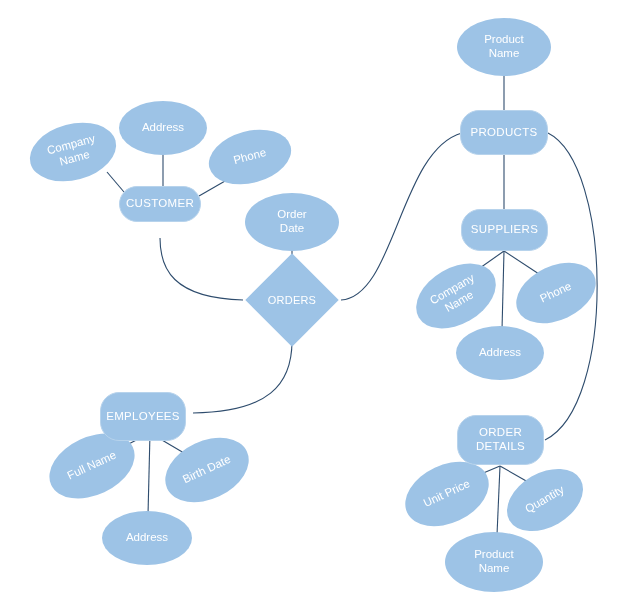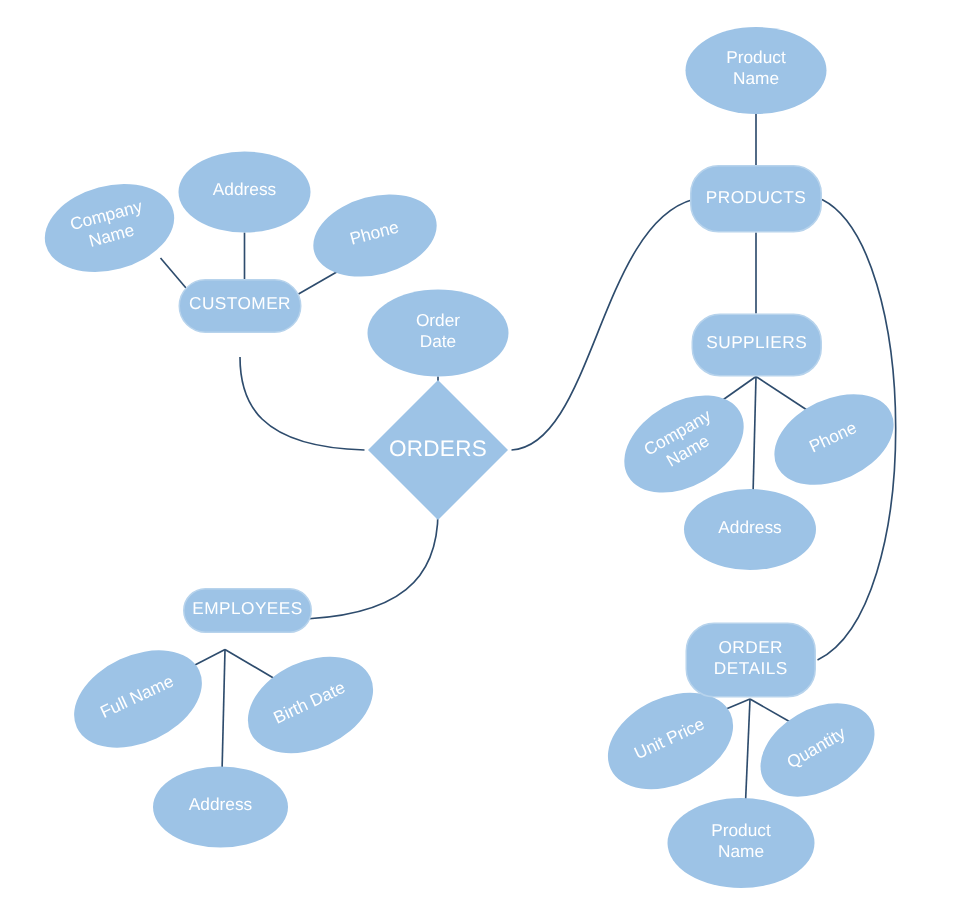--- a/index.html
+++ b/index.html
@@ -42,21 +42,21 @@
     z-index: 3;
   }
   .attribute {
     background: #9DC3E6;
     border-radius: 50%;
     font-size: 11.5px;
     z-index: 2;
   }
   .relationship {
     background: transparent;
-    font-size: 15px;
+    font-size: 11px;
     letter-spacing: 0.2px;
     z-index: 3;
   }
   .relationship .diamond-shape {
     position: absolute;
     left: 0;
     top: 0;
     width: 100%;
     height: 100%;
     background: #9DC3E6;
@@ -92,21 +92,21 @@
       <path d="M 150 433 L 148 515" fill="none" stroke="#2E4C6D" stroke-width="1.1"></path>
       <path d="M 500 466 L 469 479" fill="none" stroke="#2E4C6D" stroke-width="1.1"></path>
       <path d="M 500 466 L 528 482" fill="none" stroke="#2E4C6D" stroke-width="1.1"></path>
       <path d="M 500 466 L 497 535" fill="none" stroke="#2E4C6D" stroke-width="1.1"></path>
     </svg>
 
   <div id="shape-layer">
       <div class="node entity" style="left: 119px; top: 186px; width: 82px; height: 36px;">CUSTOMER</div>
       <div class="node entity" style="left: 460px; top: 110px; width: 88px; height: 45px;">PRODUCTS</div>
       <div class="node entity" style="left: 461px; top: 209px; width: 87px; height: 42px;">SUPPLIERS</div>
-      <div class="node entity" style="left: 122px; top: 392px; width: 86px; height: 30px;">EMPLOYEES</div>
+      <div class="node entity" style="left: 100px; top: 392px; width: 86px; height: 49px;">EMPLOYEES</div>
       <div class="node entity" style="left: 457px; top: 415px; width: 87px; height: 50px;">ORDER
 DETAILS</div>
       <div class="node relationship" style="left: 259px; top: 267px; width: 66px; height: 66px;"><div class="diamond-shape"></div><span class="rel-label">ORDERS</span></div>
       <div class="node attribute" style="left: 29px; top: 124px; width: 88px; height: 56px; transform: rotate(-15deg);">Company
 Name</div>
       <div class="node attribute" style="left: 119px; top: 101px; width: 88px; height: 54px;">Address</div>
       <div class="node attribute" style="left: 208px; top: 131px; width: 84px; height: 52px; transform: rotate(-15deg);">Phone</div>
       <div class="node attribute" style="left: 245px; top: 193px; width: 94px; height: 58px;">Order
 Date</div>
       <div class="node attribute" style="left: 457px; top: 18px; width: 94px; height: 58px;">Product

